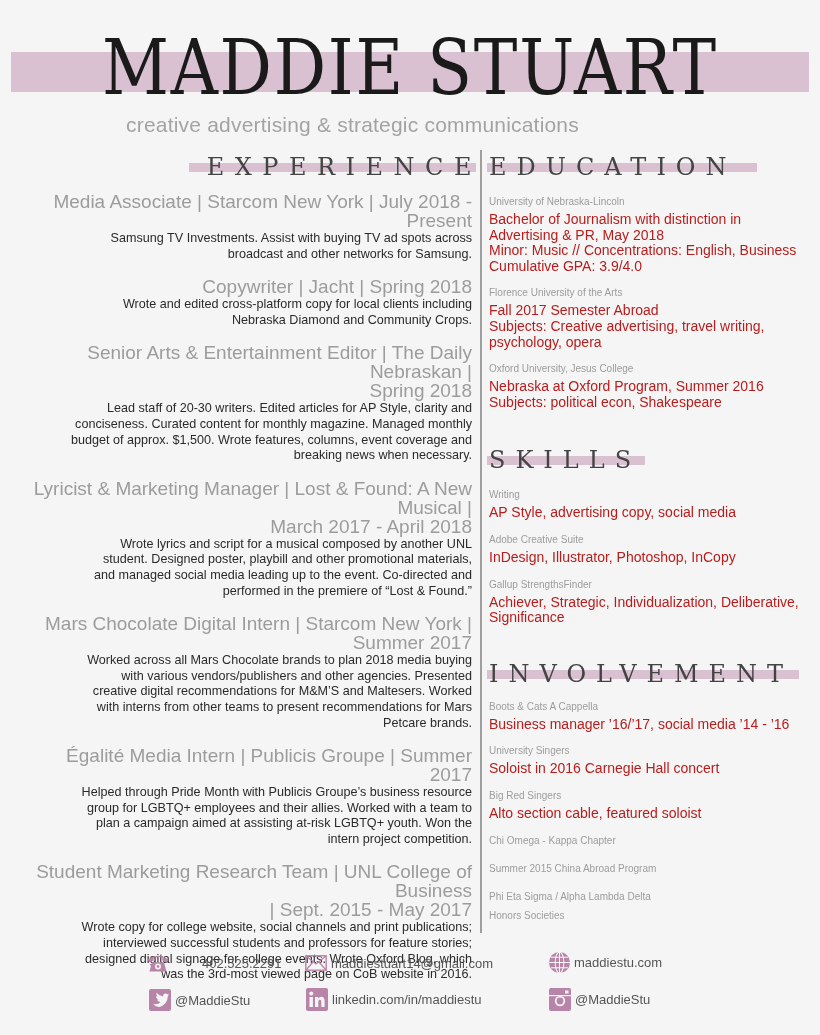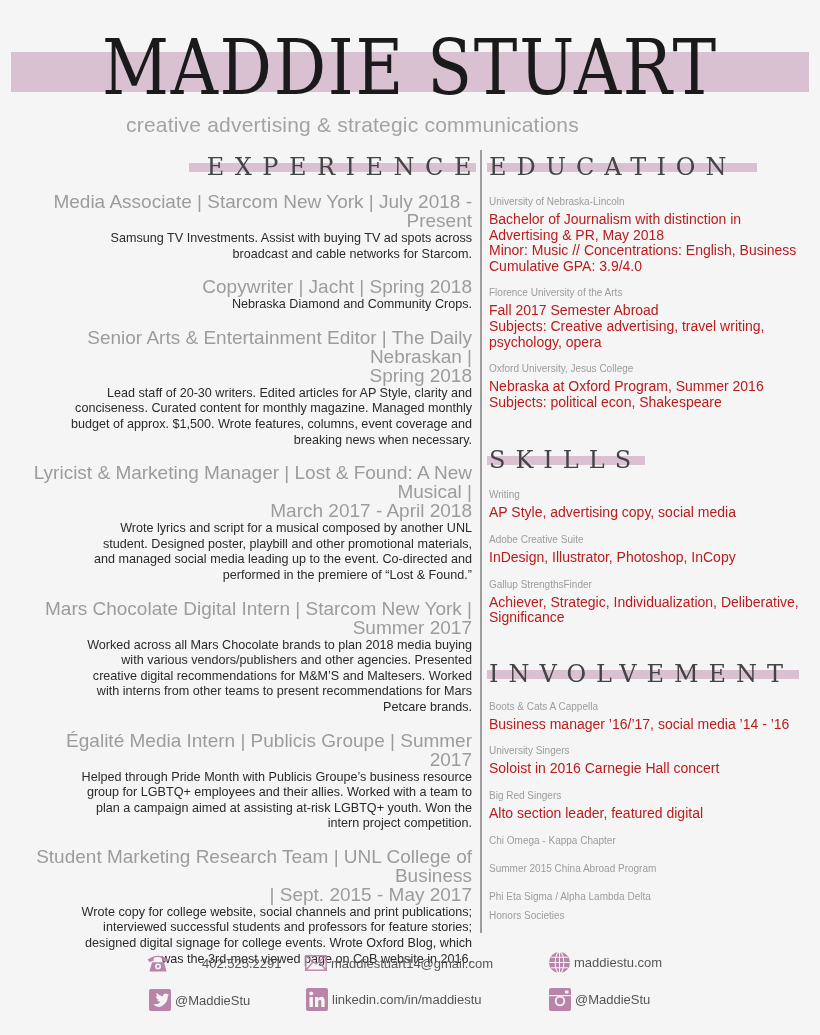--- a/index.html
+++ b/index.html
@@ -47,26 +47,27 @@
 <div class="col-left">
   <div class="section-head" style="margin-bottom:8px;">
     <div class="hl" style="left:-18px; right:-4px;"></div>
     <span class="txt" style="letter-spacing:10.5px; margin-right:-10px;">EXPERIENCE</span>
   </div>
   <div id="jobs">
       <div class="job">
         <div class="job-title">Media Associate | Starcom New York | July 2018 - Present</div>
         <div class="job-desc">
           <div>Samsung TV Investments. Assist with buying TV ad spots across</div>
-          <div>broadcast and cable networks for Starcom.</div>
+          <div>broadcast and other networks for Samsung.</div>
         </div>
       </div>
       <div class="job">
         <div class="job-title">Copywriter | Jacht | Spring 2018</div>
         <div class="job-desc">
+          <div>Wrote and edited cross-platform copy for local clients including</div>
           <div>Nebraska Diamond and Community Crops.</div>
         </div>
       </div>
       <div class="job">
         <div class="job-title">Senior Arts &amp; Entertainment Editor | The Daily Nebraskan |</div>
         <div class="job-title">Spring 2018</div>
         <div class="job-desc">
           <div>Lead staff of 20-30 writers. Edited articles for AP Style, clarity and</div>
           <div>conciseness. Curated content for monthly magazine. Managed monthly</div>
           <div>budget of approx. $1,500. Wrote features, columns, event coverage and</div>
@@ -187,21 +188,21 @@
       </div>
       <div class="entry">
         <div class="entry-title">University Singers</div>
         <div class="entry-desc">
           <div>Soloist in 2016 Carnegie Hall concert</div>
         </div>
       </div>
       <div class="entry">
         <div class="entry-title">Big Red Singers</div>
         <div class="entry-desc">
-          <div>Alto section leader, featured digital</div>
+          <div>Alto section cable, featured soloist</div>
         </div>
       </div>
       <div class="entry">
         <div class="entry-title">Chi Omega - Kappa Chapter</div>
       </div>
       <div class="entry">
         <div class="entry-title">Summer 2015 China Abroad Program</div>
       </div>
       <div class="entry">
         <div class="entry-title">Phi Eta Sigma / Alpha Lambda Delta</div>

